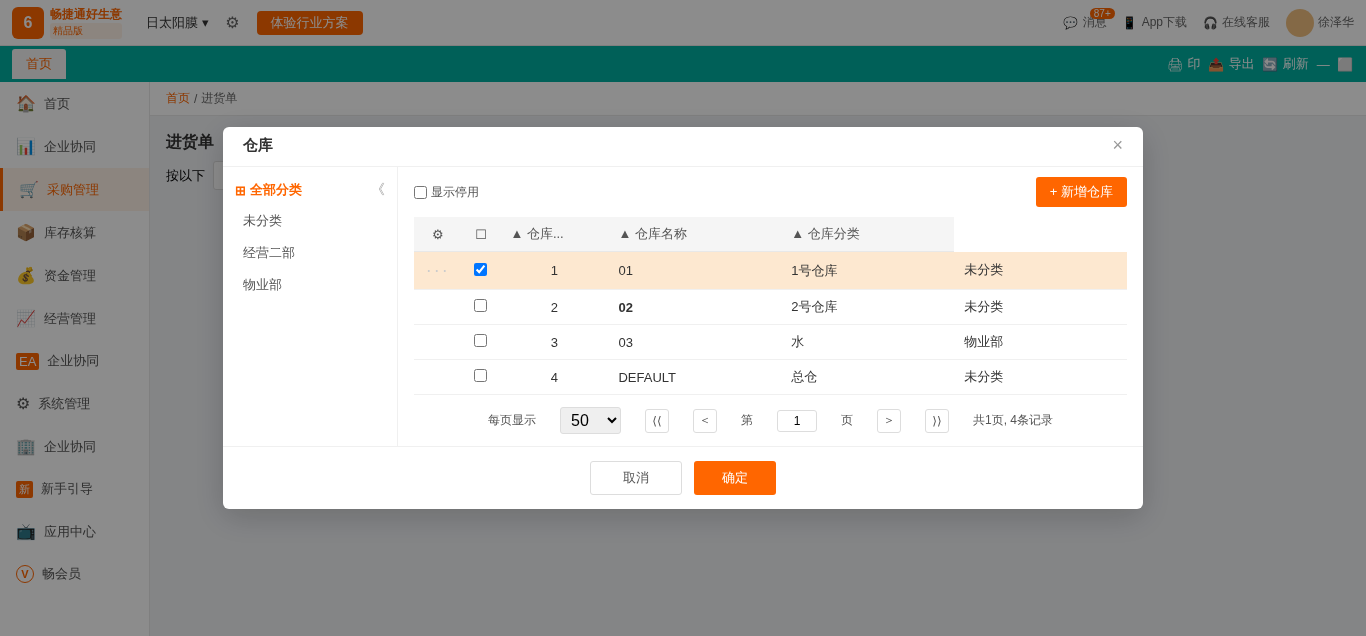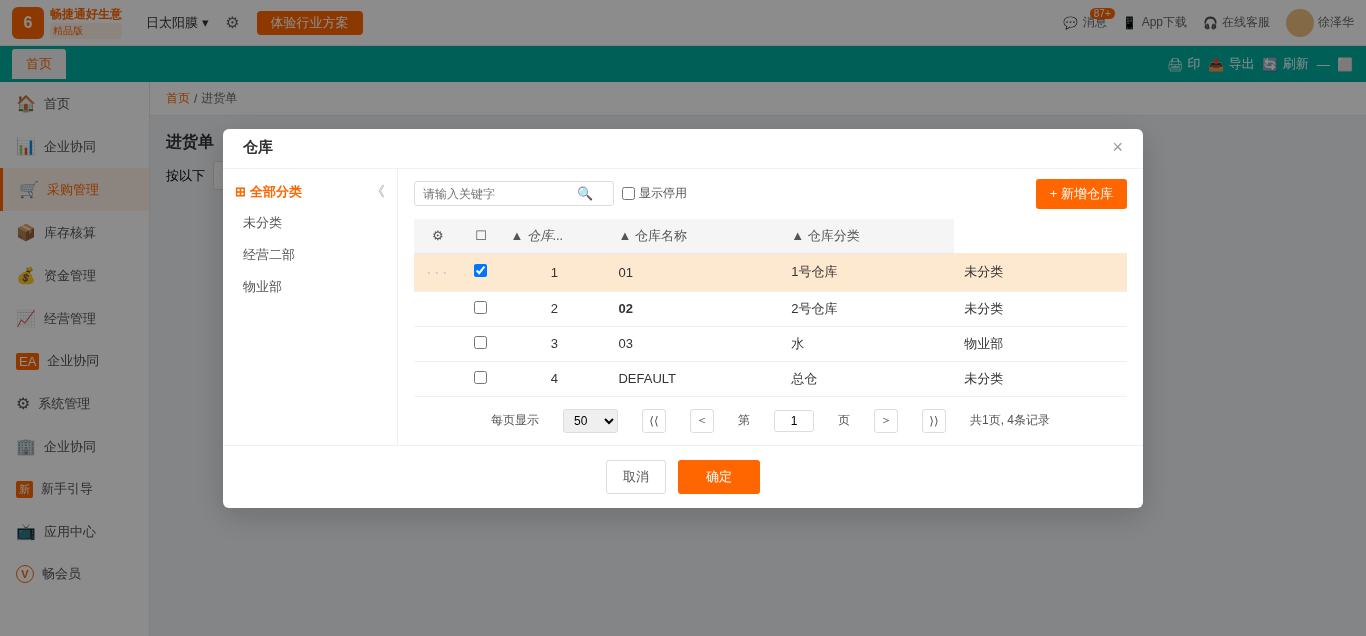--- a/index.html
+++ b/index.html
@@ -59,29 +59,29 @@
     .new-btn { margin-left: auto; background: #f60; color: #fff; border: none; padding: 6px 14px; border-radius: 3px; cursor: pointer; font-size: 13px; }
     .table-wrap { flex: 1; overflow: auto; padding: 0 16px; }
     table { width: 100%; border-collapse: collapse; font-size: 13px; }
     thead tr { background: #f5f5f5; }
     th { padding: 8px 10px; text-align: left; color: #555; font-weight: normal; border-bottom: 1px solid #e8e8e8; white-space: nowrap; }
     td { padding: 8px 10px; color: #333; border-bottom: 1px solid #f0f0f0; }
     tr.selected-row { background: #fde8d0; }
     tr.selected-row td { background: #fde8d0; }
     .col-check { width: 36px; text-align: center; }
     .col-gear { width: 40px; text-align: center; }
-    .col-code { width: 100px; font-style: italic; }
+    .col-code { width: 100px; }
     .col-name { width: 160px; }
     .col-cat { width: 160px; }
     .pagination { display: flex; align-items: center; justify-content: center; padding: 12px 16px; gap: 24px; font-size: 12px; color: #555; }
-    .page-size-select { border: 1px solid #ddd; border-radius: 3px; padding: 3px 6px; font-size: 12px; }
+    .page-size-select { border: 1px solid #ddd; border-radius: 3px; padding: 3px 6px; font-size: 16px; }
     .page-btn { width: 24px; height: 24px; display: flex; align-items: center; justify-content: center; border: 1px solid #ddd; border-radius: 3px; cursor: pointer; color: #555; background: #fff; }
     .page-input { width: 40px; border: 1px solid #ddd; border-radius: 3px; text-align: center; padding: 3px 4px; font-size: 12px; }
     .modal-footer { display: flex; justify-content: center; gap: 12px; padding: 14px; border-top: 1px solid #f0f0f0; }
-    .btn-cancel { padding: 7px 16px; border: 1px solid #ddd; background: #fff; color: #555; border-radius: 3px; cursor: pointer; font-size: 13px; }
+    .btn-cancel { padding: 7px 32px; border: 1px solid #ddd; background: #fff; color: #555; border-radius: 3px; cursor: pointer; font-size: 13px; }
     .btn-confirm { padding: 7px 28px; background: #f60; color: #fff; border: none; border-radius: 3px; cursor: pointer; font-size: 13px; }
 
     
     .nav-header { background: #00b0a0; height: 36px; display: flex; align-items: center; padding: 0 12px; gap: 2px; }
     .nav-tab { padding: 6px 14px; color: #fff; font-size: 13px; cursor: pointer; border-radius: 3px 3px 0 0; }
     .nav-tab.active { background: #f5f5f5; color: #f60; }
     .nav-right { margin-left: auto; display: flex; align-items: center; gap: 8px; }
     .nav-right-btn { color: #fff; font-size: 13px; cursor: pointer; display: flex; align-items: center; gap: 4px; }
   </style>
 </head>
@@ -236,24 +236,20 @@
           <span class="collapse-btn">《</span>
         </div>
         <div class="category-item">未分类</div>
         <div class="category-item">经营二部</div>
         <div class="category-item">物业部</div>
       </div>
 
       <div class="modal-main">
 
         <div class="modal-toolbar">
-          <div class="search-box">
-            <input type="text" placeholder="请输入关键字" style="">
-            <span class="search-icon">🔍</span>
-          </div>
           <label class="checkbox-label">
             <input type="checkbox" style="">
             <span>显示停用</span>
           </label>
           <button class="new-btn">+ 新增仓库</button>
         </div>
 
         <div class="table-wrap">
           <table>
             <thead>

